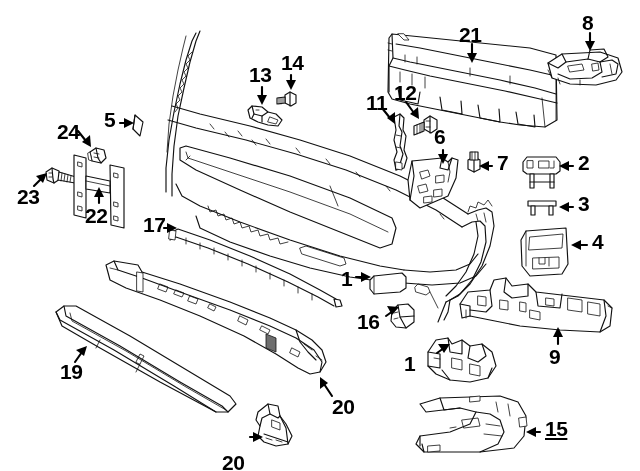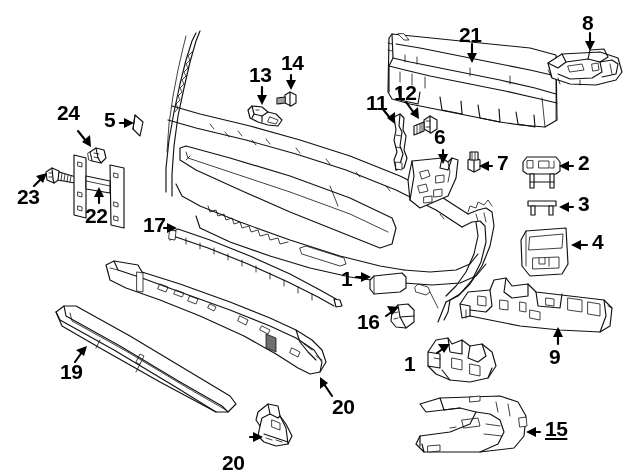--- a/index.html
+++ b/index.html
@@ -420,15 +420,15 @@
   <div class="callout-num" style="left:281px; top:52px;">14</div>
   <div class="callout-num" style="left:545px; top:418px;text-decoration:underline;">15</div>
   <div class="callout-num" style="left:357px; top:311px;">16</div>
   <div class="callout-num" style="left:143px; top:214px;">17</div>
   <div class="callout-num" style="left:332px; top:396px;">20</div>
   <div class="callout-num" style="left:60px;  top:361px;">19</div>
   <div class="callout-num" style="left:222px; top:424px;margin-top:28px;">20</div>
   <div class="callout-num" style="left:459px; top:24px;">21</div>
   <div class="callout-num" style="left:85px;  top:205px;">22</div>
   <div class="callout-num" style="left:17px;  top:186px;">23</div>
-  <div class="callout-num" style="left:57px;  top:102px;text-align:right;">24</div>
+  <div class="callout-num" style="left:57px;  top:121px;text-align:right;">24</div>
 
 </div>
 
 </body></html>

